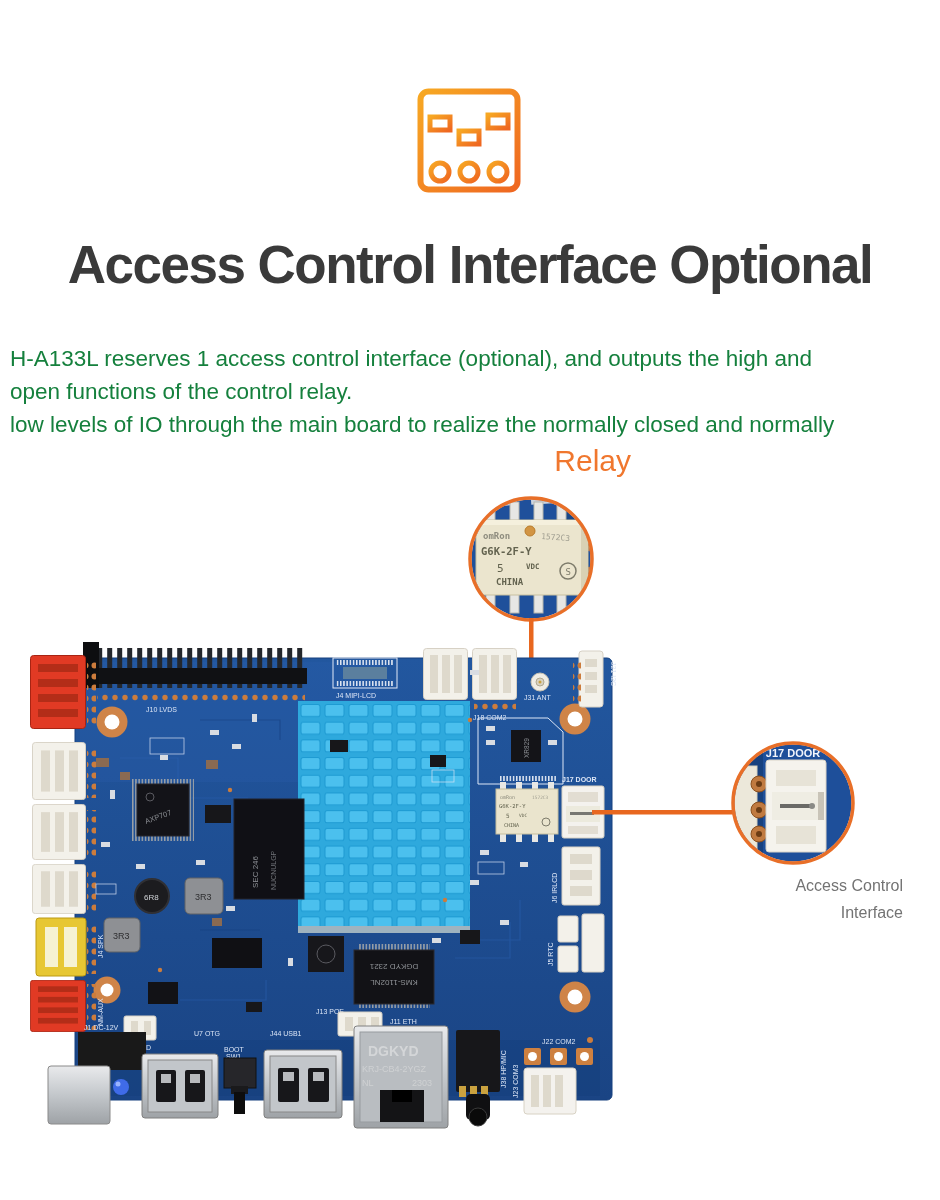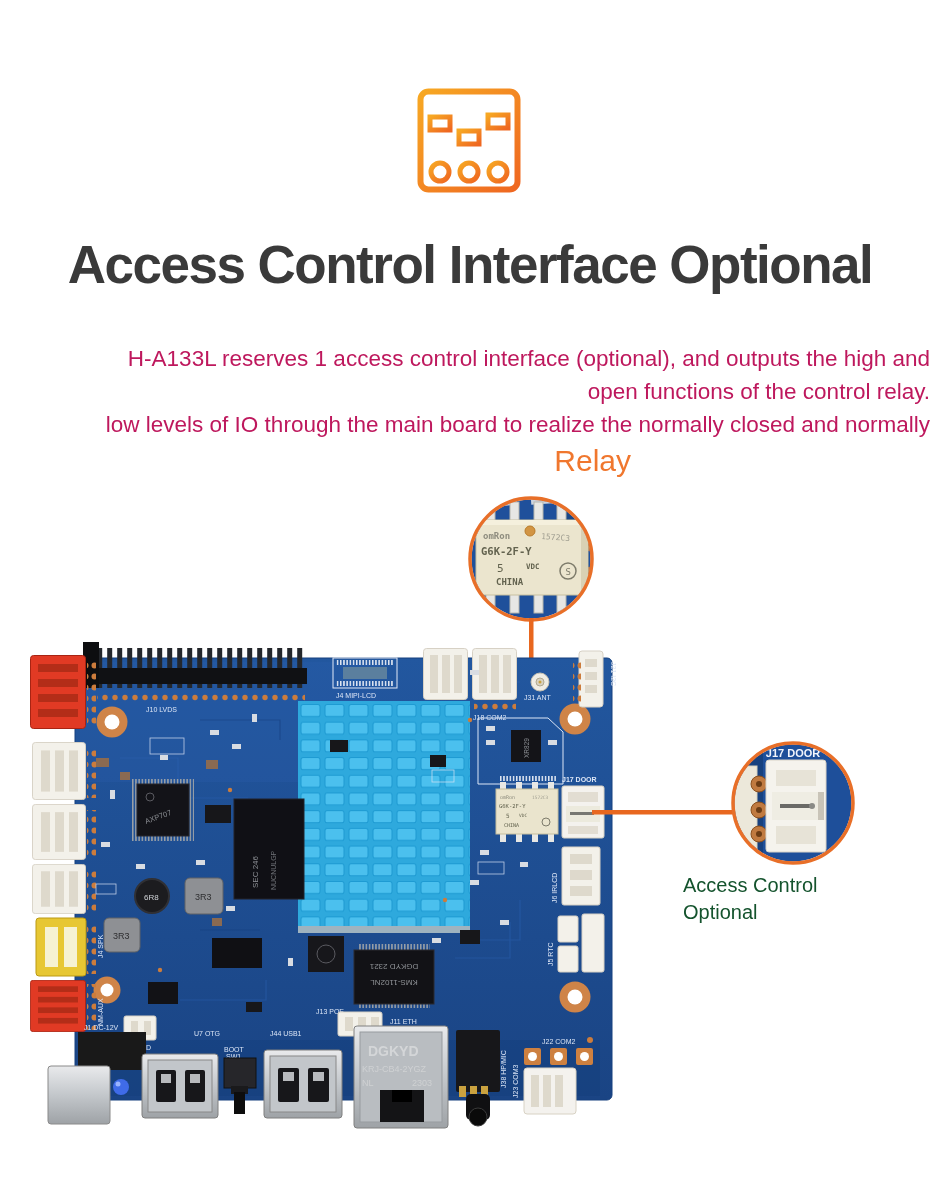--- a/index.html
+++ b/index.html
@@ -1,25 +1,25 @@
 <!DOCTYPE html>
 <html><head>
 <meta charset="utf-8">
 <style>
   html,body{margin:0;padding:0;background:#fff;}
   .page{position:relative;width:940px;height:1200px;background:#ffffff;overflow:hidden;
         font-family:"Liberation Sans",sans-serif;}
   .abs{position:absolute;}
   .title{left:0;top:234px;width:940px;text-align:center;font-size:53px;font-weight:bold;
          color:#3a3a3a;letter-spacing:-1.5px;white-space:nowrap;}
-  .desc{left:10px;top:342px;width:920px;text-align:right;font-size:22.5px;line-height:33px;
-        color:#be185d;}
+  .desc{left:10px;top:342px;width:920px;text-align:left;font-size:22.5px;line-height:33px;
+        color:#15803d;}
   .relay-label{left:431px;top:444px;width:200px;text-align:right;font-size:30px;color:#f0772e;}
-  .door-label{left:683px;top:872px;width:220px;text-align:left;font-size:20px;line-height:27px;
-        color:#14532d;}
+  .door-label{left:683px;top:872px;width:220px;text-align:right;font-size:16px;line-height:27px;
+        color:#737373;}
   .hero-icon{left:417px;top:88px;}
   svg text{font-family:"Liberation Sans",sans-serif;}
   text.ss{fill:#dbe5f6;font-size:7px;}
   text.mono{font-family:"DejaVu Sans Mono",monospace;}
 </style>
 </head>
 <body>
 
 <div class="page">
 
@@ -47,21 +47,21 @@
   <div class="abs title">Access Control Interface Optional</div>
   <div class="abs desc">
     <div>H-A133L reserves 1 access control interface (optional), and outputs the high and</div>
     <div>open functions of the control relay.</div>
     <div>low levels of IO through the main board to realize the normally closed and normally</div>
   </div>
 
   <div class="abs relay-label">Relay</div>
   <div class="abs door-label">
     <div>Access Control</div>
-    <div>Optional</div>
+    <div>Interface</div>
   </div>
 
   <svg class="abs" style="left:0;top:0;" width="940" height="1200" viewBox="0 0 940 1200">
     <defs>
       <linearGradient id="boardG" x1="0" y1="0" x2="0" y2="1">
         <stop offset="0" stop-color="#22579f"></stop>
           <stop offset="1" stop-color="#1a4484"></stop>
       </linearGradient>
       <linearGradient id="silverV" x1="0" y1="0" x2="0" y2="1">
         <stop offset="0" stop-color="#e9eaec"></stop>

